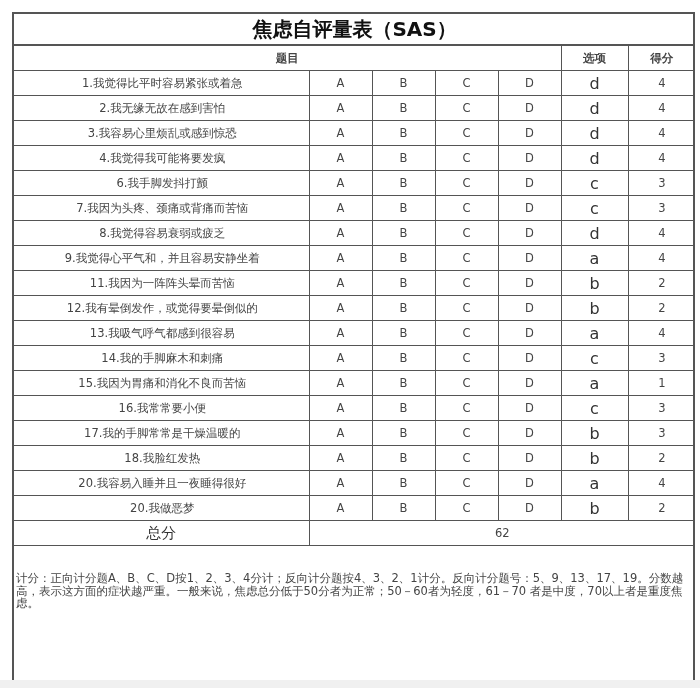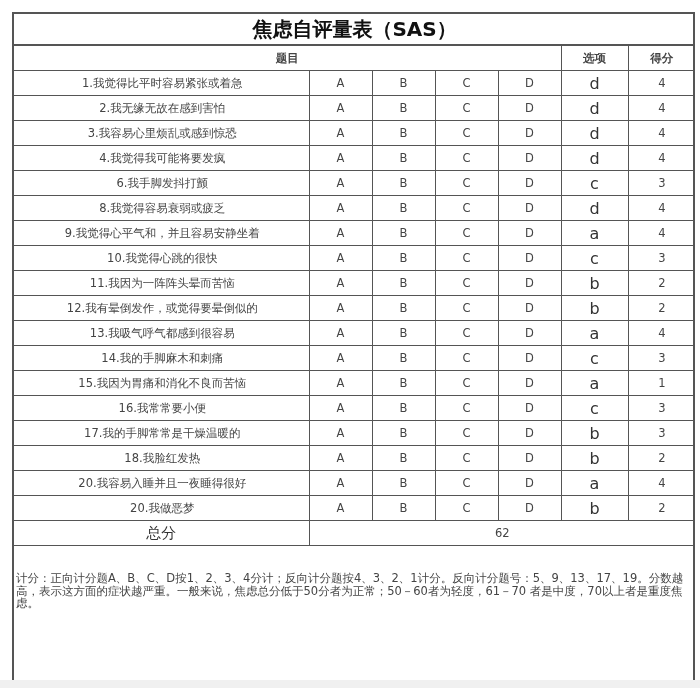--- a/index.html
+++ b/index.html
@@ -104,45 +104,45 @@
         <tr>
           <td class="q">6.我手脚发抖打颤</td>
           <td class="opt">A</td>
           <td class="opt">B</td>
           <td class="opt">C</td>
           <td class="opt">D</td>
           <td class="sel">c</td>
           <td class="score">3</td>
         </tr>
         <tr>
+          <td class="q">7.我因为头疼、颈痛或背痛而苦恼</td>
+          <td class="opt">A</td>
+          <td class="opt">B</td>
+          <td class="opt">C</td>
+          <td class="opt">D</td>
+          <td class="sel">c</td>
+          <td class="score">3</td>
+        </tr>
+        <tr>
           <td class="q">8.我觉得容易衰弱或疲乏</td>
           <td class="opt">A</td>
           <td class="opt">B</td>
           <td class="opt">C</td>
           <td class="opt">D</td>
           <td class="sel">d</td>
           <td class="score">4</td>
         </tr>
         <tr>
           <td class="q">9.我觉得心平气和，并且容易安静坐着</td>
           <td class="opt">A</td>
           <td class="opt">B</td>
           <td class="opt">C</td>
           <td class="opt">D</td>
           <td class="sel">a</td>
           <td class="score">4</td>
-        </tr>
-        <tr>
-          <td class="q">10.我觉得心跳的很快</td>
-          <td class="opt">A</td>
-          <td class="opt">B</td>
-          <td class="opt">C</td>
-          <td class="opt">D</td>
-          <td class="sel">c</td>
-          <td class="score">3</td>
         </tr>
         <tr>
           <td class="q">11.我因为一阵阵头晕而苦恼</td>
           <td class="opt">A</td>
           <td class="opt">B</td>
           <td class="opt">C</td>
           <td class="opt">D</td>
           <td class="sel">b</td>
           <td class="score">2</td>
         </tr>

